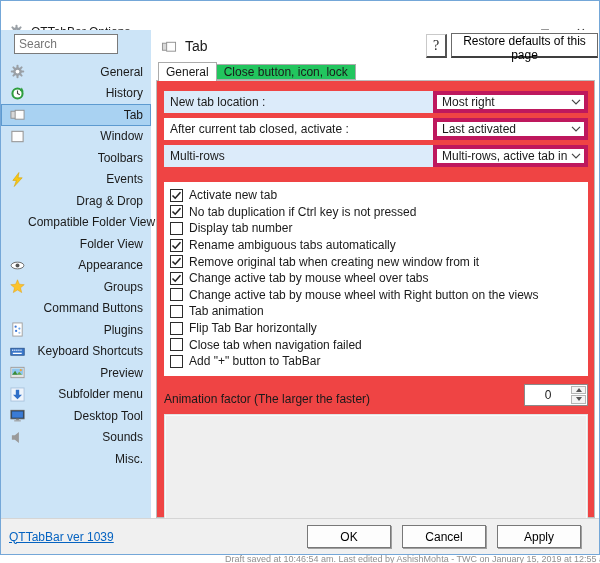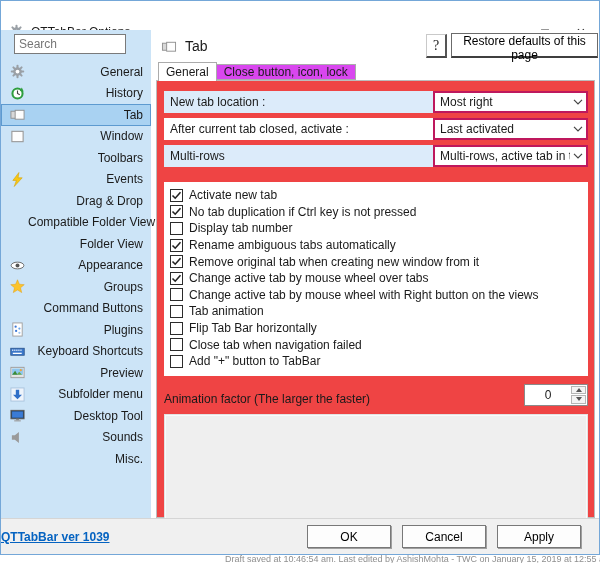--- a/index.html
+++ b/index.html
@@ -15,21 +15,21 @@
   .app-icon { margin-left:8px; width:15px; height:15px; flex:none; }
   .app-icon svg { width:15px; height:15px; display:block; }
   .title-text { margin-left:7px; font-size:12px; }
   .win-btns { margin-left:auto; display:flex; height:100%; }
   .win-btn { width:36px; display:flex; align-items:center; justify-content:center;
     color:#333; background:transparent; border:none; font-family:inherit; }
 
   
   .sidebar { position:absolute; left:0; top:29px; width:150px; height:488px;
     background:var(--sidebar-bg,#cce4f7); }
-  .search { position:absolute; left:13px; top:4px; width:112px; height:20px;
+  .search { position:absolute; left:13px; top:4px; width:104px; height:20px;
     border:1px solid #7a7a7a; font:inherit; padding:0 4px; background:#fff; }
   .search::placeholder { color:#767676; }
   .nav { position:absolute; top:31px; left:0; right:0; }
   .side-item { height:21.5px; display:flex; align-items:center; padding:0 8px 0 9px; cursor:default; }
   .side-item.selected { background:var(--selected-bg,#a9d2f2);
     border:1px solid var(--selected-border,#5d9ad0); padding:0 7px 0 8px; }
   .side-icon { width:18px; height:15px; flex:none; display:flex; align-items:center; }
   .side-icon svg { width:15px; height:15px; display:block; }
   .side-label { flex:1; text-align:right; white-space:nowrap; }
 
@@ -39,31 +39,31 @@
   .page-icon svg { width:16px; height:15px; display:block; }
   .page-title { position:absolute; left:34px; top:8px; font-size:14px; }
   .help-btn { position:absolute; left:275px; top:4px; width:21px; height:24px; background:#fff;
     border:1px solid #c9c9c9; border-right:2px solid #555; border-bottom:2px solid #474747;
     font-family:"Liberation Serif","DejaVu Serif",serif; font-size:14px; color:#222; }
   .restore-btn { position:absolute; left:300px; top:3px; width:147px; height:25px; background:#fff;
     border:1px solid #6b6b6b; border-bottom:2px solid #3f3f3f; font:inherit; font-size:12px; }
 
   
   .tabstrip { position:absolute; left:157px; top:61px; display:flex; align-items:flex-end; z-index:2; }
-  .tab { height:16px; line-height:15px; padding:0 7px; background:#d946ef;
+  .tab { height:16px; line-height:15px; padding:0 7px; background:#22c55e;
     border:1px solid #ababab; margin-bottom:1px; margin-left:-1px; white-space:nowrap; cursor:default; }
   .tab.active { height:19px; line-height:18px; background:#fff; border-bottom:none; margin-bottom:0; margin-left:0; }
   .tabpage { position:absolute; left:155px; top:79px; width:439px; height:438px;
     background:#ef4444; border:1px solid #bcbcbc; padding:10px 6px 0 7px; }
 
   
   .form-row { display:flex; height:22px; margin-bottom:5px; }
   .form-label { flex:1; line-height:22px; padding-left:6px; background:#fff; white-space:nowrap; }
   .form-row.hl .form-label { background:var(--row-highlight,#dcebfa); }
-  .combo { width:155px; flex:none; border:2px solid #be185d; background:#fff;
+  .combo { width:155px; flex:none; border:4px solid #be185d; background:#fff;
     display:flex; align-items:center; cursor:default; }
   .combo-text { flex:1; padding-left:5px; white-space:nowrap; overflow:hidden; }
   .combo-chevron { flex:none; width:16px; display:flex; justify-content:center; }
 
   
   .checkbox-panel { background:#fff; margin-top:15px; padding:5px 4px 6px 6px; }
   .check-row { height:16.6px; display:flex; align-items:center; cursor:default; }
   .checkbox { width:13px; height:13px; border:1px solid #2b2b2b; background:#fff;
     flex:none; margin-right:6px; position:relative; }
   .checkbox svg { position:absolute; left:-1px; top:-1px; width:13px; height:13px; }
@@ -82,21 +82,21 @@
     border-bottom:4px solid #555; }
   .tri-down { width:0; height:0; border-left:3px solid transparent; border-right:3px solid transparent;
     border-top:4px solid #555; }
 
   .empty-panel { margin-top:8px; height:110px; background:#efefef;
     border:1px solid #e2e2e2; box-shadow:inset 0 0 0 1px #fafafa; }
 
   
   .bottombar { position:absolute; left:0; top:517px; width:100%; height:36px;
     background:#f0f0f0; border-top:1px solid #d5d5d5; display:flex; align-items:center; }
-  .version-link { color:var(--link-color,#0563c1); text-decoration:underline; cursor:pointer;font-weight:bold; }
+  .version-link { margin-left:8px; color:var(--link-color,#0563c1); text-decoration:underline; cursor:pointer; }
   .btn-group { margin-left:auto; margin-right:18px; display:flex; gap:11px; }
   .dlg-btn { width:84px; height:23px; background:#fdfdfd; border:1px solid #787878;
     box-shadow:1px 1px 0 #9f9f9f; font:inherit; font-size:12px; }
 
   
   .bg-strip { position:absolute; left:0; top:555px; width:600px; height:8px;
     background:#fff; overflow:hidden; }
   .bg-text { position:absolute; left:225px; top:-1px; font-size:9px; color:#8f8f8f; white-space:nowrap; }
 </style>
 </head>

